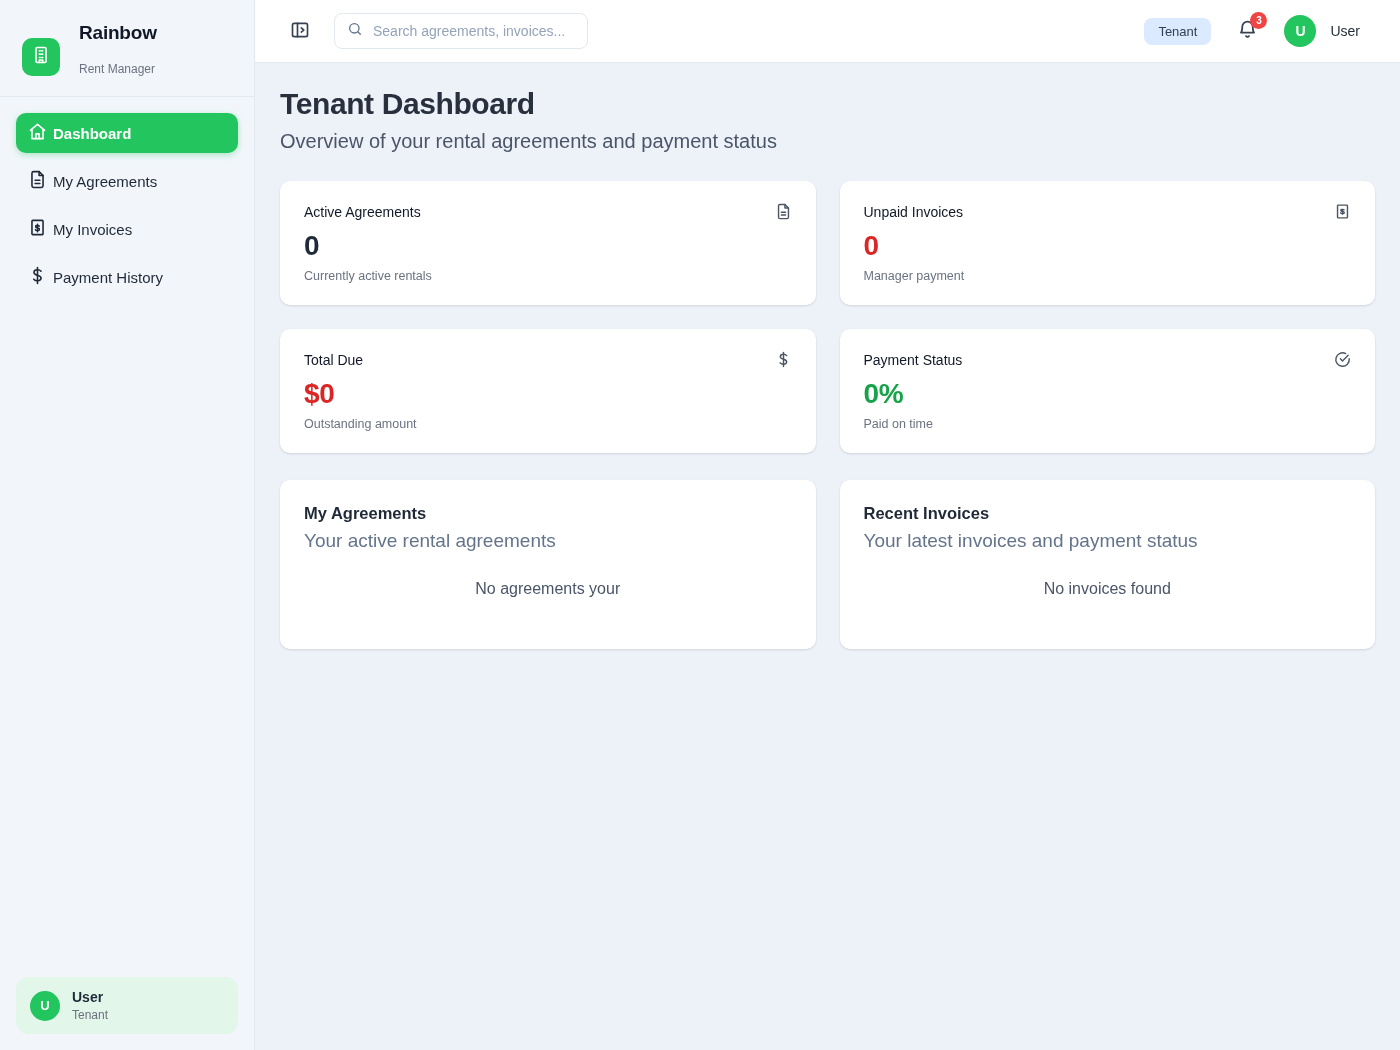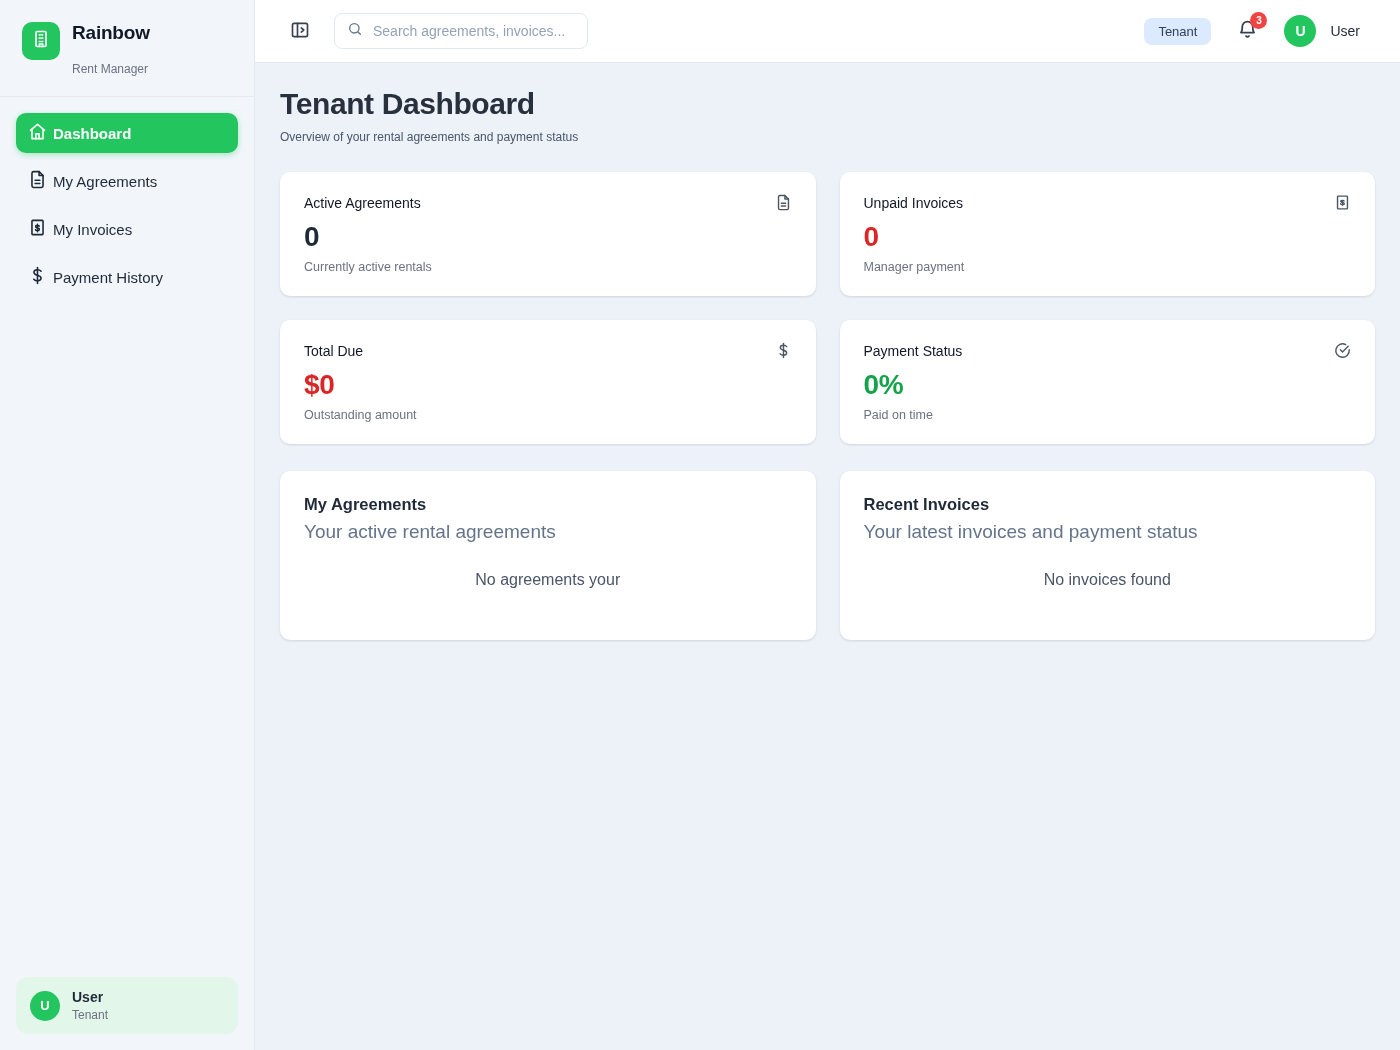--- a/index.html
+++ b/index.html
@@ -25,21 +25,21 @@
     display:flex;
   }
   
   .sidebar{
     width:255px;min-width:255px;height:100%;
     background:var(--sidebar-bg);
     border-right:1px solid var(--border);
     display:flex;flex-direction:column;
   }
   .brand{
-    display:flex;align-items:flex-start;gap:12px;
+    display:flex;align-items:flex-end;gap:19px;
     padding:22px 20px 20px 22px;
     border-bottom:1px solid var(--border);
   }
   .brand-logo{
     width:38px;height:38px;border-radius:10px;
     background:var(--primary-green);
     display:flex;align-items:center;justify-content:center;
     flex:0 0 auto;
   }
   .brand-name{font-size:19px;font-weight:bold;color:#111827;letter-spacing:-.2px;}
@@ -102,21 +102,21 @@
     min-width:17px;height:17px;border-radius:50%;
     background:var(--notification-red);color:#fff;
     font-size:10px;font-weight:bold;
     display:flex;align-items:center;justify-content:center;
   }
   .topbar-user{display:flex;align-items:center;gap:14px;cursor:pointer;}
   .topbar-user-name{font-size:14px;color:#1f2937;}
   
   .content{flex:1;padding:24px 25px;overflow:auto;}
   .page-title{font-size:30px;font-weight:bold;color:#28303e;letter-spacing:-.4px;}
-  .page-subtitle{font-size:12px;color:var(--text-mid);margin-top:9px;}
+  .page-subtitle{font-size:20px;color:var(--text-mid);margin-top:9px;}
   .stats-grid{
     margin-top:28px;
     display:grid;grid-template-columns:repeat(2,1fr);gap:24px;
   }
   .card{
     background:#fff;border-radius:10px;
     box-shadow:0 1px 2px rgba(16,24,40,.05),0 1px 3px rgba(16,24,40,.08);
   }
   .stat-card{padding:22px 24px;height:124px;}
   .stat-head{display:flex;align-items:center;justify-content:space-between;}

